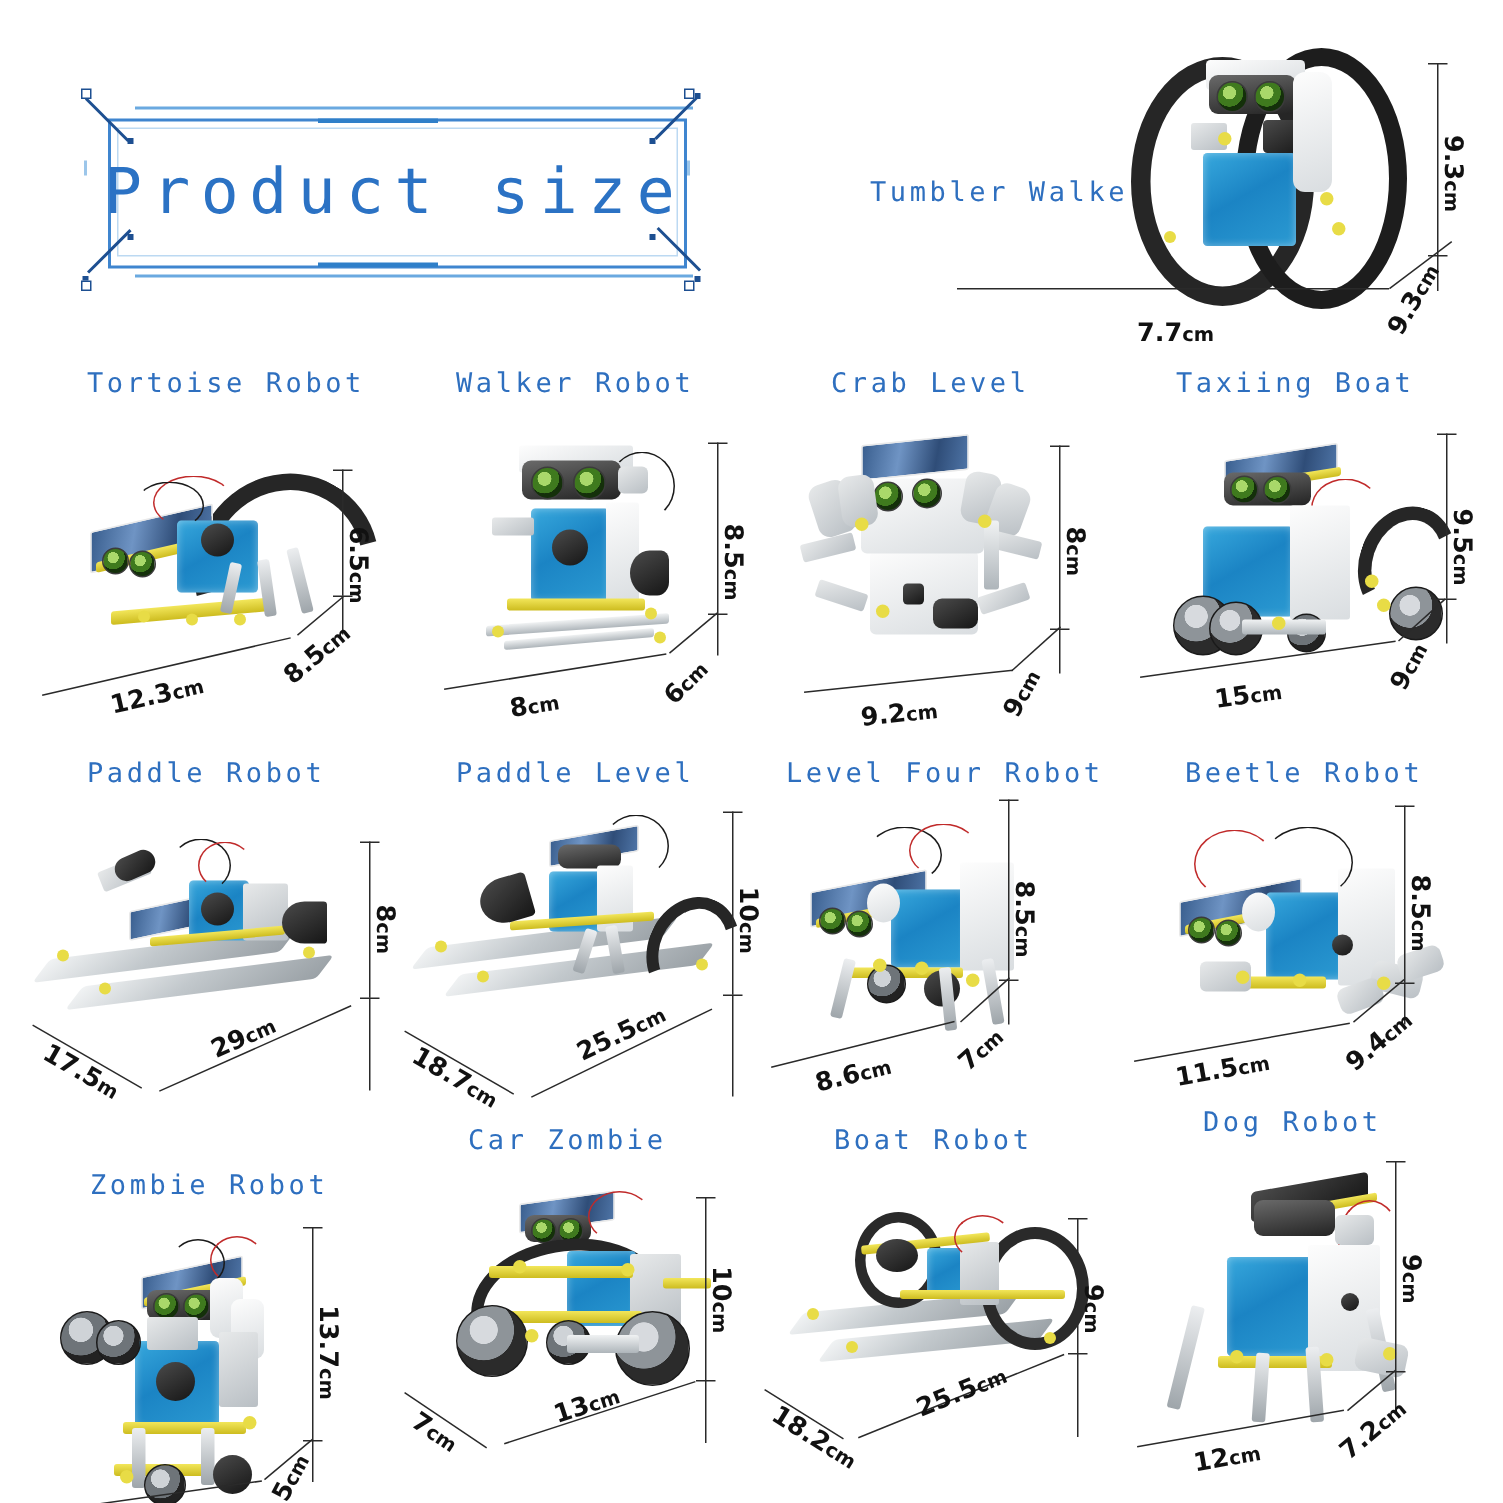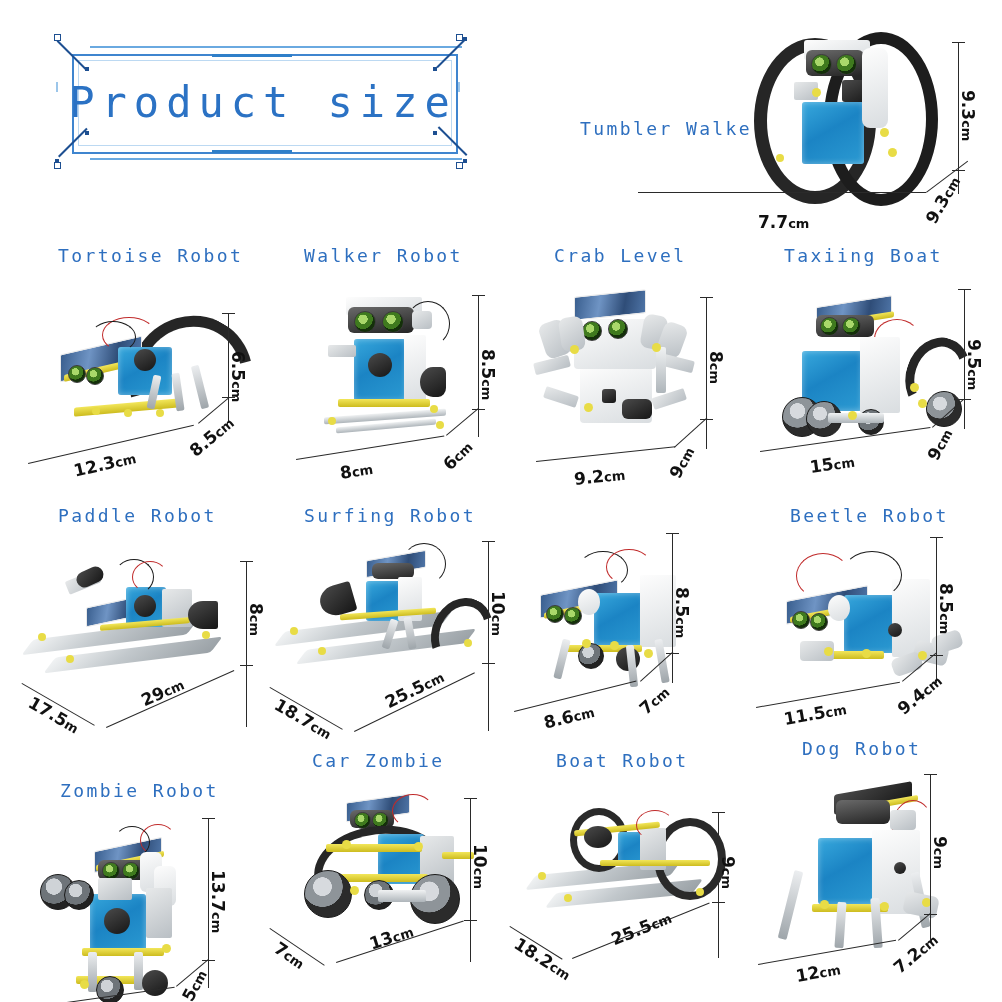--- a/index.html
+++ b/index.html
@@ -7,21 +7,21 @@
     width:1002px;height:1002px;
     background:#ffffff;
     font-family:"DejaVu Sans Mono", monospace;
     position:relative;
     overflow:hidden;
   }
   .stage{position:absolute;inset:0;}
 
   
   #title-block{
-    position:absolute;left:62px;top:42px;width:400px;height:120px;
+    position:absolute;left:62px;top:67px;width:400px;height:120px;
   }
   .frame-outer-top,.frame-outer-bottom{
     position:absolute;left:28px;width:372px;height:0;
     border-top:2px solid #6aa9e0;
   }
   .frame-outer-top{top:4px;}
   .frame-outer-bottom{top:116px;}
   .frame-inner{
     position:absolute;left:10px;top:12px;width:382px;height:96px;
     border:2px solid #3f85cf;
@@ -359,21 +359,21 @@
       <div class="ln" style="left:226px;top:56px;width:0;border-top:none;border-left:1.6px solid #2a2a2a;height:104px;"></div>
       <div class="ln" style="left:220px;top:56px;width:13px;"></div>
       <div class="ln" style="left:220px;top:160px;width:13px;"></div>
       <div class="dim" style="left:10px;top:186px;transform:rotate(30deg);"><span class="n">17.5</span><span class="u">m</span></div>
       <div class="dim" style="left:122px;top:186px;transform:rotate(-24deg);"><span class="n">29</span><span class="u">cm</span></div>
       <div class="dim" style="left:236px;top:88px;transform:rotate(90deg);"><span class="n">8</span><span class="u">cm</span></div>
     </div>
   </div>
 
   <div class="cell" style="left:268px;top:505px;width:240px;height:230px;">
-    <div class="cell-label" style="left:36px;top:0px;">Surfing Robot</div>
+    <div class="cell-label" style="left:36px;top:0px;">Paddle Level</div>
 
     <div class="robot" style="left:6px;top:32px;width:220px;height:135px;">
       <div class="ski" style="left:14px;top:84px;width:150px;height:15px;transform:skewX(-42deg) rotate(-8deg);border-radius:3px;"></div>
       <div class="ski" style="left:36px;top:102px;width:152px;height:15px;transform:skewX(-42deg) rotate(-8deg);border-radius:3px;"></div>
       <div class="solar" style="left:92px;top:18px;width:58px;height:16px;transform:skewY(-10deg);"></div>
       <div class="eyepod" style="left:98px;top:26px;width:42px;height:16px;"></div>
       <div class="body-blue" style="left:92px;top:44px;width:36px;height:40px;"></div>
       <div class="panel-white" style="left:124px;top:40px;width:24px;height:44px;"></div>
       <div class="wireb" style="left:128px;top:6px;width:42px;height:40px;"></div>
       <div class="bar-yellow" style="left:66px;top:74px;width:96px;height:6px;transform:skewY(-4deg);"></div>
@@ -393,20 +393,21 @@
       <div class="ln" style="left:220px;top:36px;width:0;border-top:none;border-left:1.6px solid #2a2a2a;height:122px;"></div>
       <div class="ln" style="left:214px;top:36px;width:13px;"></div>
       <div class="ln" style="left:214px;top:158px;width:13px;"></div>
       <div class="dim" style="left:8px;top:188px;transform:rotate(30deg);"><span class="n">18.7</span><span class="u">cm</span></div>
       <div class="dim" style="left:118px;top:188px;transform:rotate(-26deg);"><span class="n">25.5</span><span class="u">cm</span></div>
       <div class="dim" style="left:230px;top:76px;transform:rotate(90deg);"><span class="n">10</span><span class="u">cm</span></div>
     </div>
   </div>
 
   <div class="cell" style="left:508px;top:505px;width:240px;height:230px;">
+    <div class="cell-label" style="left:16px;top:0px;">Level Four Robot</div>
 
     <div class="robot" style="left:14px;top:42px;width:190px;height:140px;">
       <div class="solar" style="left:18px;top:40px;width:76px;height:22px;transform:skewY(-11deg);"></div>
       <div class="bar-yellow" style="left:22px;top:58px;width:80px;height:6px;transform:skewY(-11deg);"></div>
       <div class="body-blue" style="left:72px;top:46px;width:50px;height:52px;"></div>
       <div class="eye" style="left:24px;top:58px;width:16px;height:16px;"></div>
       <div class="eye" style="left:42px;top:60px;width:16px;height:16px;"></div>
       <div class="panel-white" style="left:56px;top:42px;width:22px;height:26px;border-radius:50%;"></div>
       <div class="panel-white" style="left:118px;top:28px;width:36px;height:72px;"></div>
       <div class="wireb" style="left:56px;top:4px;width:48px;height:36px;"></div>

